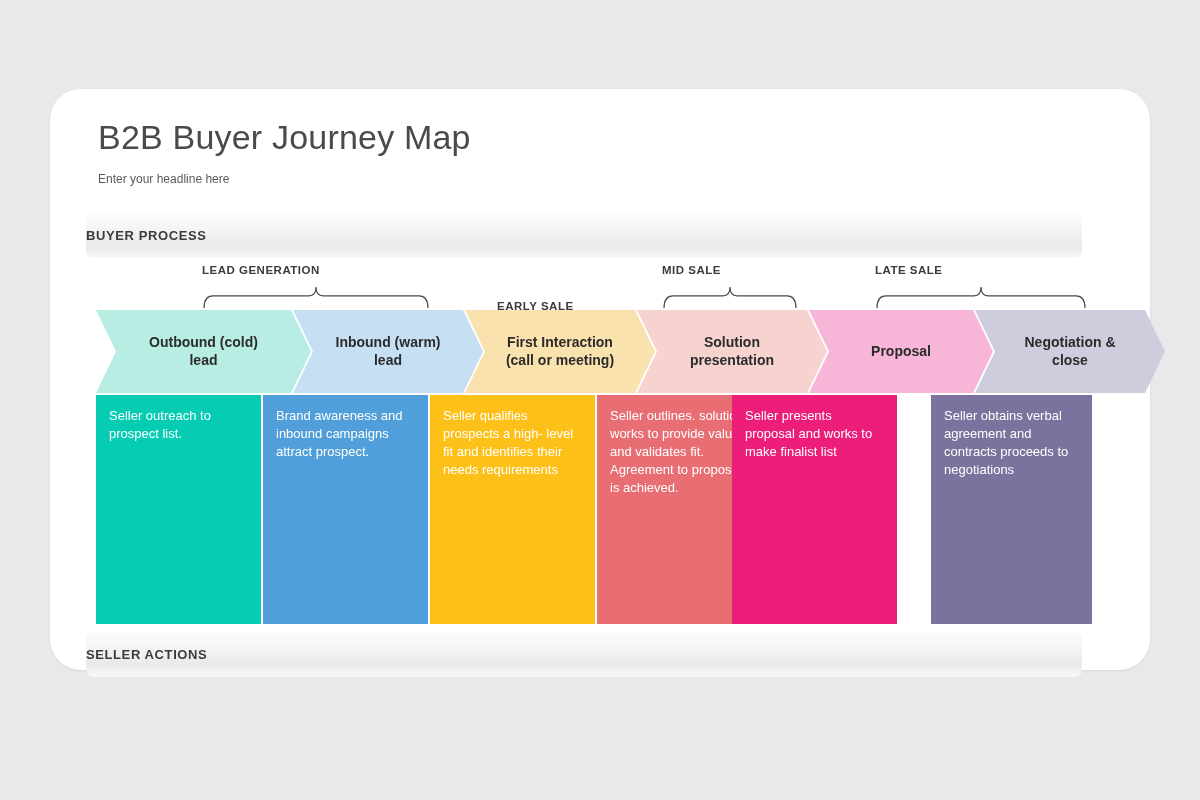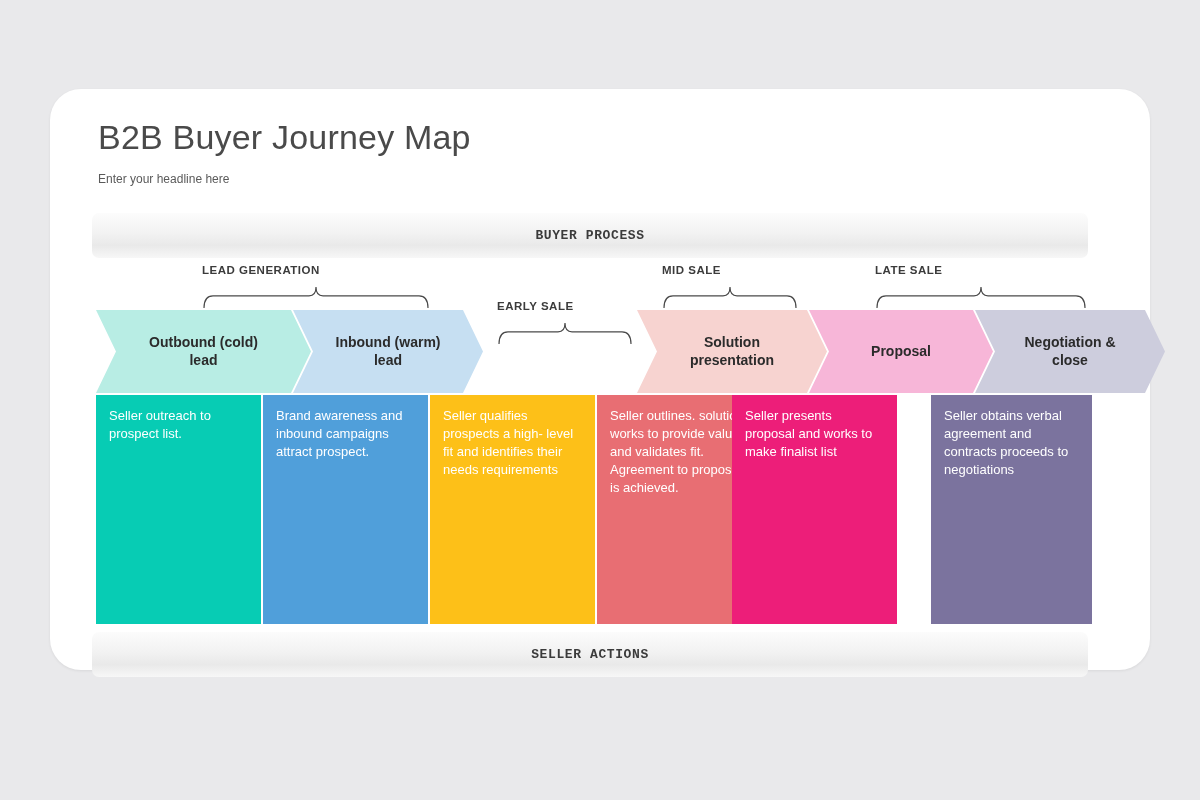--- a/index.html
+++ b/index.html
@@ -22,24 +22,24 @@
     font-size:34px; font-weight:400; color:#4a4a4a;
     letter-spacing:0.2px;
   }
   #page-subtitle {
     position:absolute; left:48px; top:83px;
     font-size:12px; font-weight:400; color:#5a5a5a;
   }
 
   
   .banner {
-    position:absolute; left:42px; width:996px; height:45px;
+    position:absolute; left:36px; width:996px; height:45px;
     background:linear-gradient(180deg,#fcfcfc 0%,#f2f2f2 45%,#e9e9e9 72%,#f7f7f7 100%);
     border-radius:7px;
-    display:flex; align-items:center; justify-content:center;font-family:Liberation Mono, monospace;
+    display:flex; align-items:center; 
   }
   .banner span {
     font-size:13px; font-weight:700; color:#3b3b3b; letter-spacing:0.6px;
   }
   #buyer-process-banner { top:124px; }
   #seller-actions-banner { top:543px; }
 
   
   #stage-row { position:absolute; left:0; top:175px; width:1100px; height:45px; }
   .stage-group { position:absolute; top:0; height:45px; }
@@ -127,20 +127,24 @@
 
   <div id="chevron-row">
       <div class="chevron first" style="left: 0px; width: 215px; background: rgb(184, 237, 228); z-index: 10;">
         <div class="chevron-label">Outbound (cold)
 lead</div>
       </div>
       <div class="chevron" style="left: 197px; width: 190px; background: rgb(198, 223, 242); z-index: 9;">
         <div class="chevron-label">Inbound (warm)
 lead</div>
       </div>
+      <div class="chevron" style="left: 369px; width: 190px; background: rgb(250, 226, 174); z-index: 8;">
+        <div class="chevron-label">First Interaction
+(call or meeting)</div>
+      </div>
       <div class="chevron" style="left: 541px; width: 190px; background: rgb(247, 211, 208); z-index: 7;">
         <div class="chevron-label">Solution
 presentation</div>
       </div>
       <div class="chevron" style="left: 713px; width: 184px; background: rgb(247, 182, 216); z-index: 6;">
         <div class="chevron-label">Proposal</div>
       </div>
       <div class="chevron" style="left: 879px; width: 190px; background: rgb(205, 205, 221); z-index: 5;">
         <div class="chevron-label">Negotiation &amp;
 close</div>

